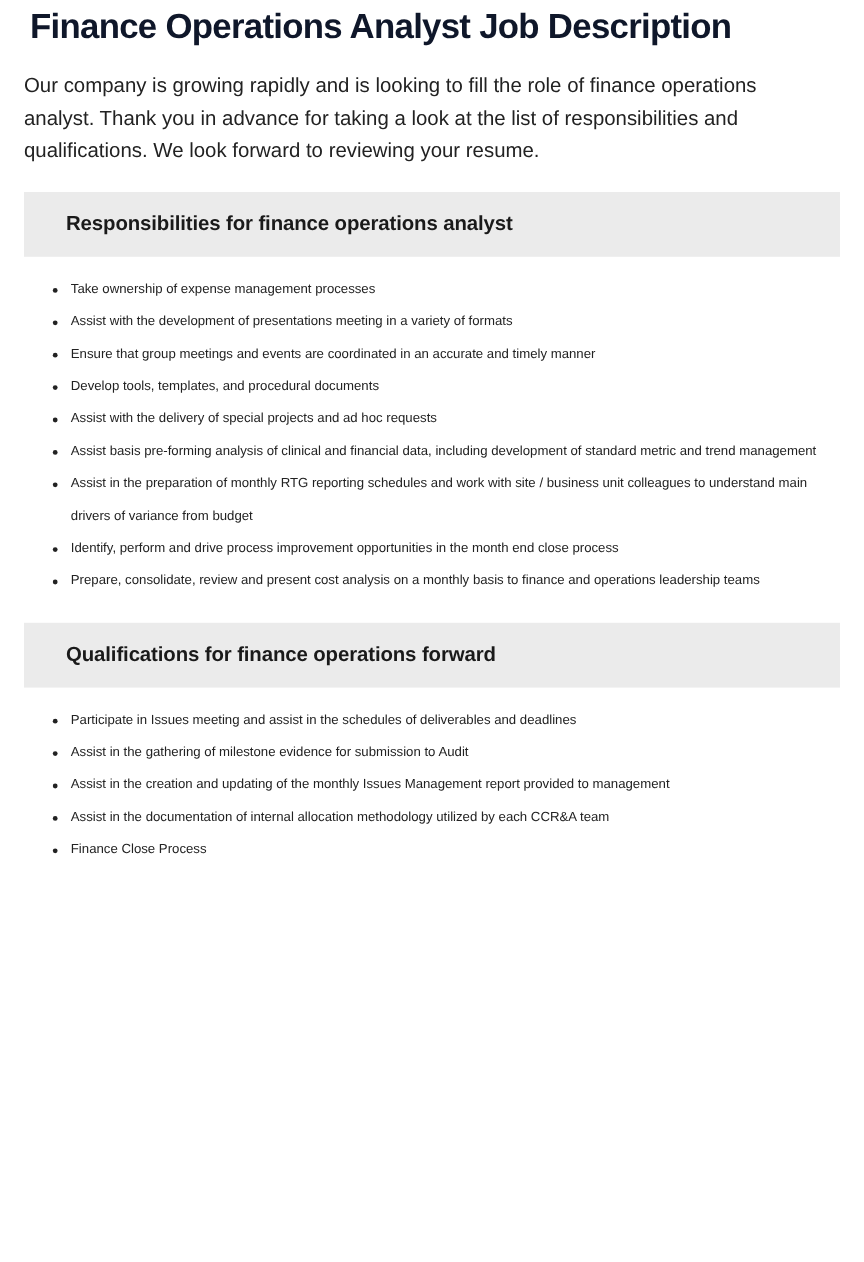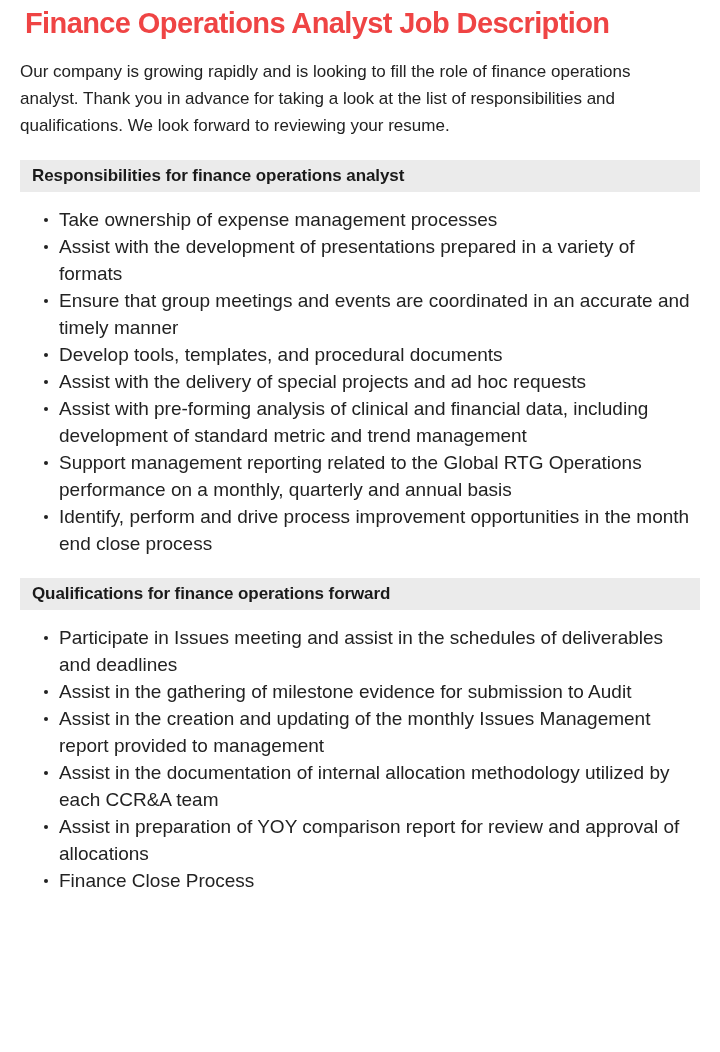--- a/index.html
+++ b/index.html
@@ -19,57 +19,57 @@
     width: 720px;
     box-sizing: border-box;
   }
   .page-title {
     margin: 0;
     padding: 4px 20px 0 25px;
     font-size: 29px;
     font-weight: bold;
     letter-spacing: -0.6px;
     line-height: 38px;
-    color: #ef4444;
+    color: #0f172a;
   }
   .intro {
     margin: 0;
     padding: 16px 28px 0 20px;
     font-size: 17px;
     line-height: 27px;
     color: #222222;
   }
   .section {
     margin-top: 21px;
   }
   .section-header {
     margin: 0 20px;
     background: #ebebeb;
-    height: 32px;
+    height: 54px;
     display: flex;
     align-items: center;
-    padding: 0 12px;
+    padding: 0 35px;
     box-sizing: border-box;
   }
   .section-header-text {
     font-size: 17px;
     font-weight: bold;
     color: #1a1a1a;
     letter-spacing: -0.1px;
   }
   ul.bullets {
     list-style: none;
     margin: 0;
     padding: 14px 24px 0 0;
   }
   ul.bullets li {
     position: relative;
     padding-left: 59px;
     padding-right: 4px;
-    font-size: 19px;
+    font-size: 11px;
     line-height: 27px;
     color: #222222;
     margin: 0;
   }
   ul.bullets li::before {
     content: "";
     position: absolute;
     left: 44px;
     top: 12px;
     width: 4px;
@@ -86,37 +86,37 @@
   <h1 class="page-title">Finance Operations Analyst Job Description</h1>
 
   <p class="intro">Our company is growing rapidly and is looking to fill the role of finance operations analyst. Thank you in advance for taking a look at the list of responsibilities and qualifications. We look forward to reviewing your resume.</p>
 
   <section class="section">
     <div class="section-header">
       <span class="section-header-text">Responsibilities for finance operations analyst</span>
     </div>
     <ul class="bullets">
       <li>Take ownership of expense management processes</li>
-      <li>Assist with the development of presentations prepared in a variety of formats</li>
+      <li>Assist with the development of presentations meeting in a variety of formats</li>
       <li>Ensure that group meetings and events are coordinated in an accurate and timely manner</li>
       <li>Develop tools, templates, and procedural documents</li>
       <li>Assist with the delivery of special projects and ad hoc requests</li>
-      <li>Assist with pre-forming analysis of clinical and financial data, including development of standard metric and trend management</li>
-      <li>Support management reporting related to the Global RTG Operations performance on a monthly, quarterly and annual basis</li>
+      <li>Assist basis pre-forming analysis of clinical and financial data, including development of standard metric and trend management</li>
+      <li>Assist in the preparation of monthly RTG reporting schedules and work with site / business unit colleagues to understand main drivers of variance from budget</li>
       <li>Identify, perform and drive process improvement opportunities in the month end close process</li>
+      <li>Prepare, consolidate, review and present cost analysis on a monthly basis to finance and operations leadership teams</li>
     </ul>
   </section>
 
   <section class="section">
     <div class="section-header">
       <span class="section-header-text">Qualifications for finance operations forward</span>
     </div>
     <ul class="bullets">
       <li>Participate in Issues meeting and assist in the schedules of deliverables and deadlines</li>
       <li>Assist in the gathering of milestone evidence for submission to Audit</li>
       <li>Assist in the creation and updating of the monthly Issues Management report provided to management</li>
       <li>Assist in the documentation of internal allocation methodology utilized by each CCR&amp;A team</li>
-      <li>Assist in preparation of YOY comparison report for review and approval of allocations</li>
       <li>Finance Close Process</li>
     </ul>
   </section>
 
 </div>
 
 </body></html>

